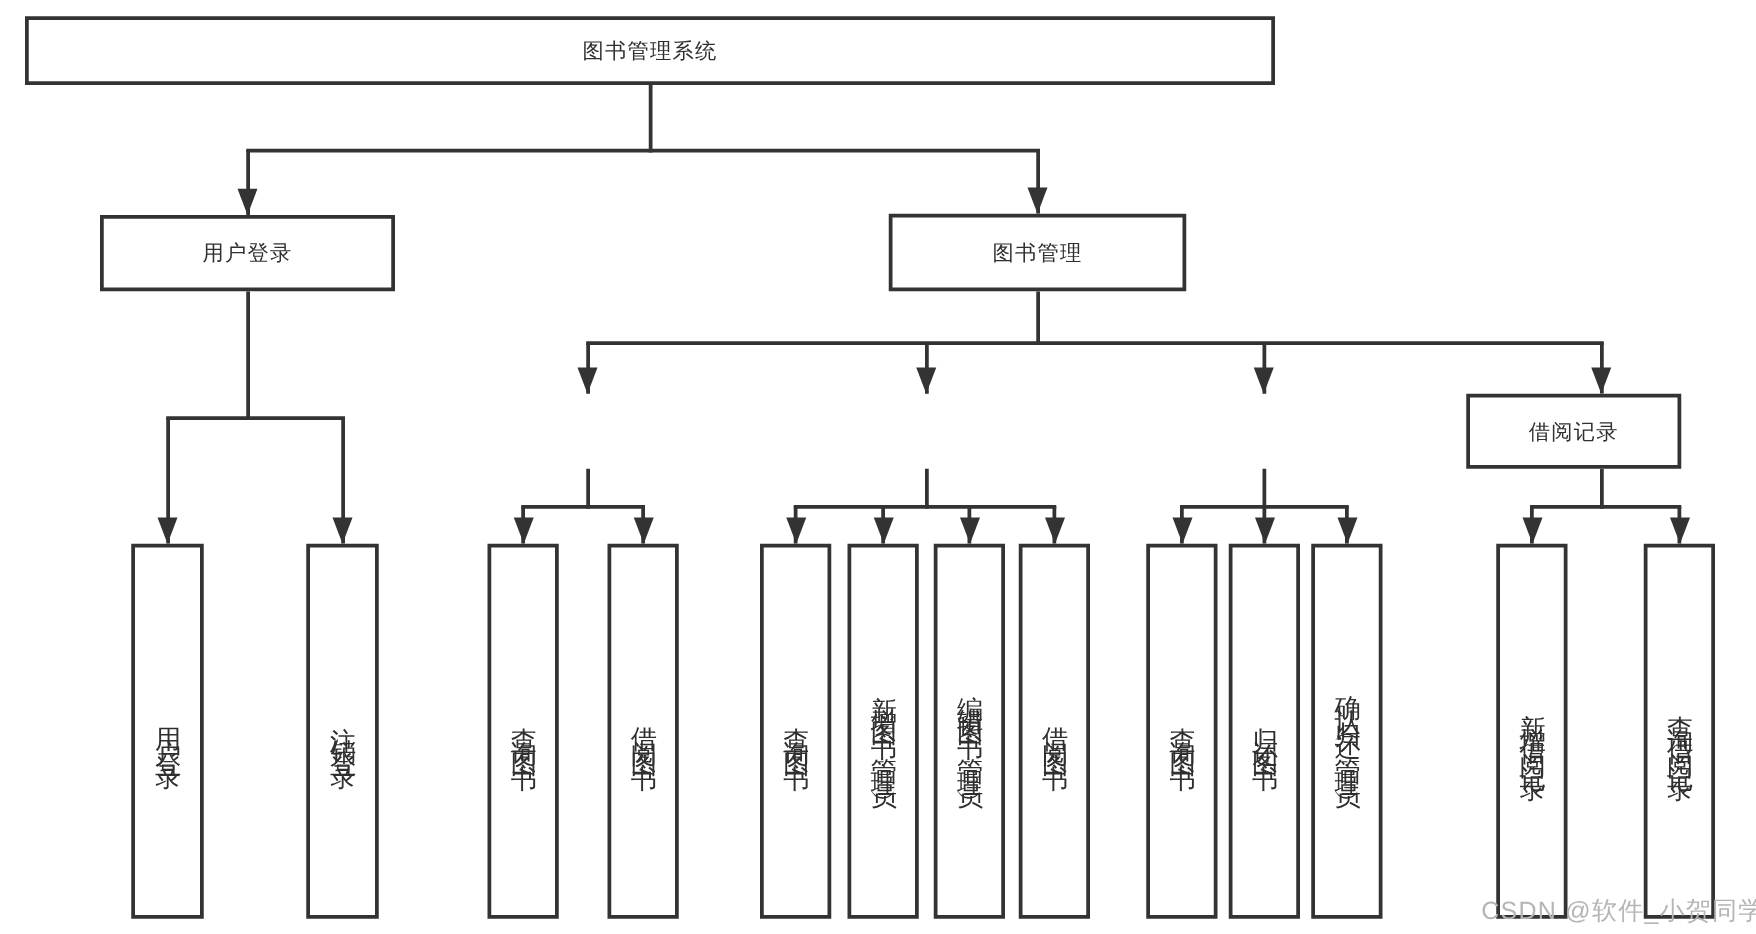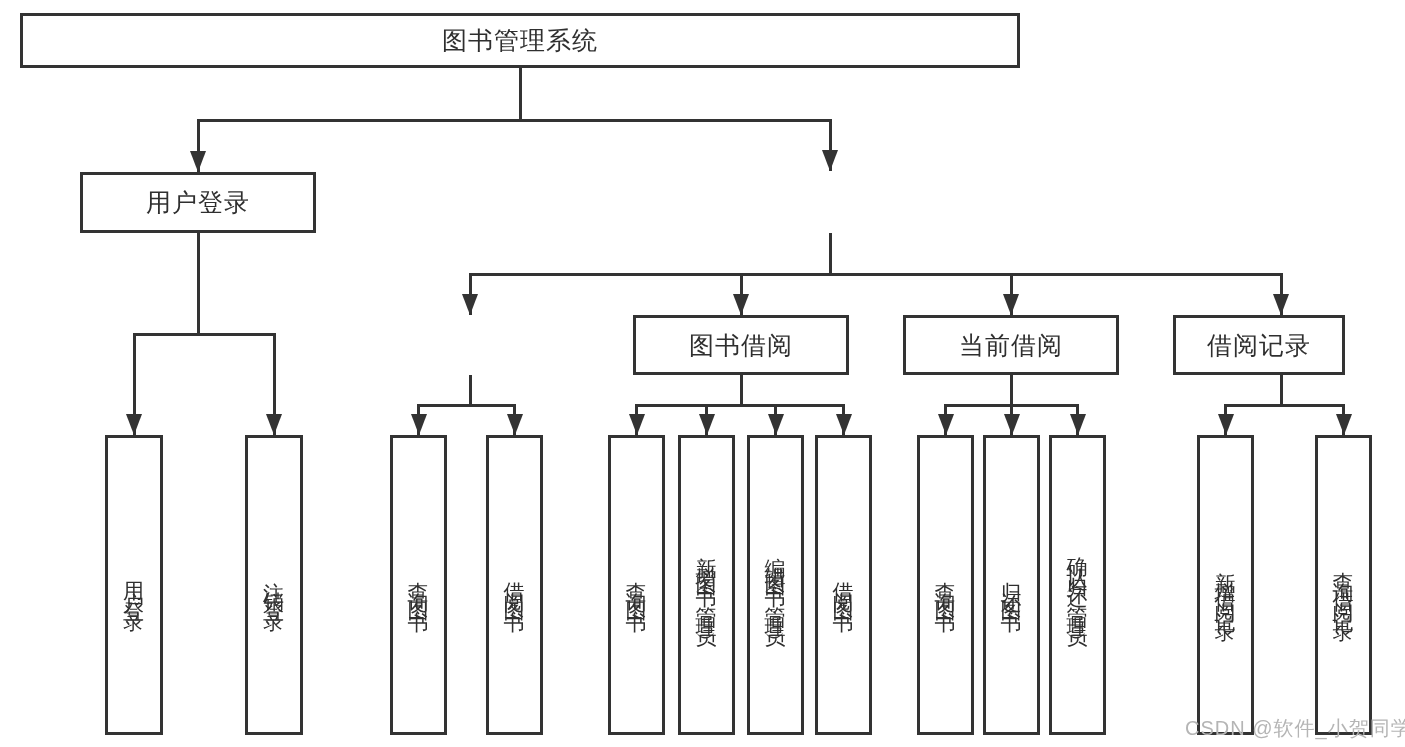--- a/index.html
+++ b/index.html
@@ -11,21 +11,21 @@
   #canvas{position:absolute;left:0;top:0;width:1405px;height:747px;}
   .node{
     position:absolute;box-sizing:border-box;
     border:3px solid var(--line,#333);
     background:#ffffff;
     display:flex;align-items:center;justify-content:center;
     color:var(--text,#2f2f2f);
     z-index:2;
   }
   .node.horizontal .node-label{
-    font-size:25px;letter-spacing:1px;white-space:nowrap;
+    font-size:17px;letter-spacing:1px;white-space:nowrap;
   }
   .node.vertical .node-label{
     writing-mode:vertical-rl;text-orientation:mixed;
     font-size:21px;letter-spacing:10px;line-height:1;
     white-space:nowrap;
   }
   .line{position:absolute;background:var(--line,#333);z-index:1;}
   .arrow{
     position:absolute;width:0;height:0;z-index:1;
     border-left:8px solid transparent;
@@ -41,25 +41,22 @@
 </head>
 <body style="background: rgb(255, 255, 255);">
 
 <div id="canvas">
     <div class="node horizontal" style="left: 20px; top: 13px; width: 1000px; height: 55px;">
       <span class="node-label">图书管理系统</span>
     </div>
     <div class="node horizontal" style="left: 80px; top: 172px; width: 236px; height: 61px;">
       <span class="node-label">用户登录</span>
     </div>
-    <div class="node horizontal" style="left: 633px; top: 315px; width: 216px; height: 60px;">
-      <span class="node-label">图书借阅</span>
-    </div>
-    <div class="node horizontal" style="left: 903px; top: 315px; width: 216px; height: 60px;">
-      <span class="node-label">当前借阅</span>
+    <div class="node horizontal" style="left: 711px; top: 171px; width: 238px; height: 62px;">
+      <span class="node-label">图书管理</span>
     </div>
     <div class="node horizontal" style="left: 1173px; top: 315px; width: 172px; height: 60px;">
       <span class="node-label">借阅记录</span>
     </div>
     <div class="node vertical" style="left: 105px; top: 435px; width: 58px; height: 300px;">
       <span class="node-label">用户登录</span>
     </div>
     <div class="node vertical" style="left: 245px; top: 435px; width: 58px; height: 300px;">
       <span class="node-label">注销登录</span>
     </div>

